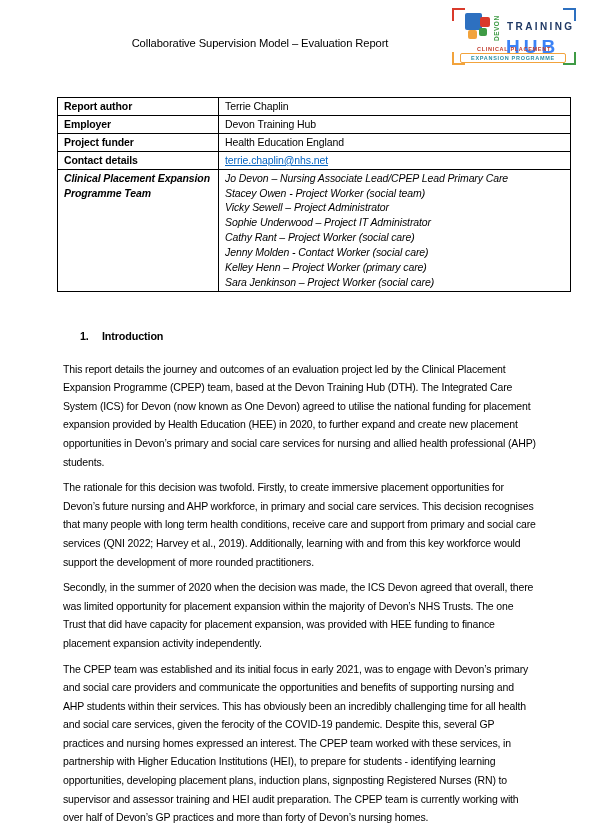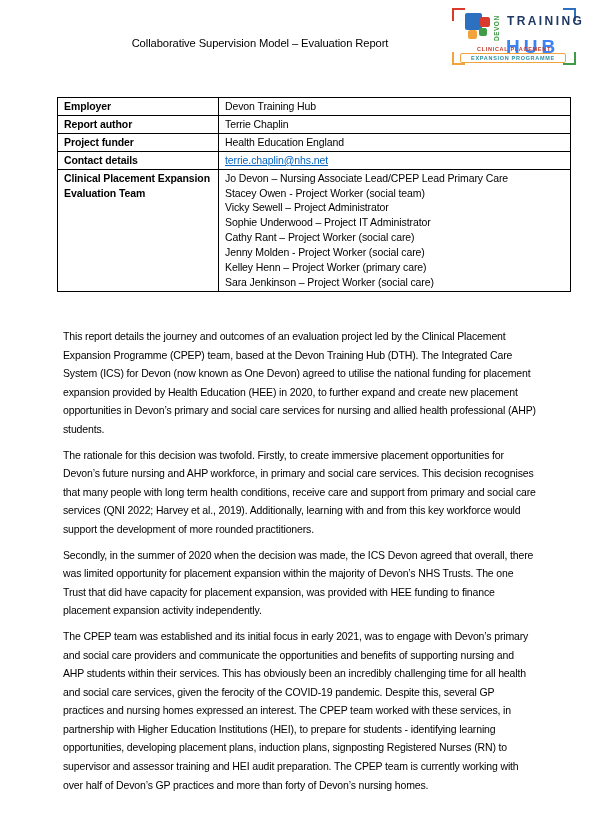--- a/index.html
+++ b/index.html
@@ -27,22 +27,22 @@
   .pw-red    { left:15px; top:4px; width:10px; height:10px; background:#d93a2b; }
   .pw-orange { left:3px;  top:17px; width:9px; height:9px; background:#f2a33c; }
   .pw-green  { left:14px; top:15px; width:8px; height:8px; background:#3f9b45; }
 
   .devon-vertical {
     position:absolute; left:41px; top:5px; height:28px;
     writing-mode:vertical-rl; transform:rotate(180deg);
     font-size:6.5px; font-weight:bold; color:#3f9b45; letter-spacing:0.5px;
   }
   .logo-training {
-    position:absolute; left:55px; top:6px;
-    font-size:12px; font-weight:bold; color:#1f3864; letter-spacing:2.4px; white-space:nowrap;
+    position:absolute; left:55px; top:13px;
+    font-size:10px; font-weight:bold; color:#1f3864; letter-spacing:2.4px; white-space:nowrap;
   }
   .logo-hub {
     position:absolute; left:54px; top:28px;
     font-size:19px; font-weight:bold; color:#3b82f6; letter-spacing:4px;
   }
   .logo-banner1 {
     position:absolute; left:10px; top:38px; width:104px; text-align:center;
     font-size:5.5px; font-weight:bold; color:#c0392b; letter-spacing:0.7px; white-space:nowrap;
   }
   .logo-banner2 {
@@ -53,21 +53,21 @@
 
   
   .meta-table {
     position:absolute; top:97px; left:57px; width:514px;
     border-collapse:collapse; font-size:10.5px; letter-spacing:-0.1px;
   }
   .meta-table td {
     border:1.5px solid #000; padding:1px 6px; vertical-align:top; line-height:14.9px;
   }
   .meta-table td.label { width:148px; font-weight:bold; }
-  .nowrap { white-space:nowrap; }
+  .nowrap { white-space:nowrap;font-style:italic; }
   .email-link { color:#0563c1; text-decoration:underline; cursor:pointer; }
 
   
   .content {
     position:absolute; top:327px; left:63px; width:484px;
     font-size:10.5px; line-height:18.6px; letter-spacing:-0.14px; text-align:left;
   }
   .intro-heading { font-weight:bold; font-size:10.8px; margin:0 0 14px 0; }
   .intro-number { display:inline-block; margin-left:17px; width:22px; }
   .content p { margin:0 10px 7px 0; }
@@ -93,56 +93,59 @@
     <div class="devon-vertical">DEVON</div>
     <div class="logo-training">TRAINING</div>
     <div class="logo-hub">HUB</div>
     <div class="logo-banner1">CLINICAL PLACEMENT</div>
     <div class="logo-banner2">EXPANSION PROGRAMME</div>
   </div>
 
   <table class="meta-table">
     <tbody>
       <tr>
+        <td class="label">Report author</td>
+        <td>Terrie Chaplin</td>
+      </tr>
+      <tr>
         <td class="label">Employer</td>
         <td>Devon Training Hub</td>
-      </tr>
-      <tr>
-        <td class="label">Report author</td>
-        <td>Terrie Chaplin</td>
       </tr>
       <tr>
         <td class="label">Project funder</td>
         <td>Health Education England</td>
       </tr>
       <tr>
         <td class="label">Contact details</td>
         <td>
           <a class="email-link">terrie.chaplin@nhs.net</a>
         </td>
       </tr>
       <tr>
         <td class="label">
           <div class="nowrap">Clinical Placement Expansion</div>
-          <div class="nowrap">Evaluation Team</div>
+          <div class="nowrap">Programme Team</div>
         </td>
         <td>
           <div class="nowrap">Jo Devon – Nursing Associate Lead/CPEP Lead Primary Care</div>
           <div class="nowrap">Stacey Owen - Project Worker (social team)</div>
           <div class="nowrap">Vicky Sewell – Project Administrator</div>
           <div class="nowrap">Sophie Underwood – Project IT Administrator</div>
           <div class="nowrap">Cathy Rant – Project Worker (social care)</div>
-          <div class="nowrap">Jenny Molden - Project Worker (social care)</div>
+          <div class="nowrap">Jenny Molden - Contact Worker (social care)</div>
           <div class="nowrap">Kelley Henn – Project Worker (primary care)</div>
           <div class="nowrap">Sara Jenkinson – Project Worker (social care)</div>
         </td>
       </tr>
     </tbody>
   </table>
 
   <div class="content">
+    <div class="intro-heading">
+      <span class="intro-number">1.</span><span>Introduction</span>
+    </div>
     <p>This report details the journey and outcomes of an evaluation project led by the Clinical Placement Expansion Programme (CPEP) team, based at the Devon Training Hub (DTH). The Integrated Care System (ICS) for Devon (now known as One Devon) agreed to utilise the national funding for placement expansion provided by Health Education (HEE) in 2020, to further expand and create new placement opportunities in Devon’s primary and social care services for nursing and allied health professional (AHP) students.</p>
     <p>The rationale for this decision was twofold. Firstly, to create immersive placement opportunities for Devon’s future nursing and AHP workforce, in primary and social care services. This decision recognises that many people with long term health conditions, receive care and support from primary and social care services (QNI 2022; Harvey et al., 2019). Additionally, learning with and from this key workforce would support the development of more rounded practitioners.</p>
     <p>Secondly, in the summer of 2020 when the decision was made, the ICS Devon agreed that overall, there was limited opportunity for placement expansion within the majority of Devon’s NHS Trusts. The one Trust that did have capacity for placement expansion, was provided with HEE funding to finance placement expansion activity independently.</p>
     <p>The CPEP team was established and its initial focus in early 2021, was to engage with Devon’s primary and social care providers and communicate the opportunities and benefits of supporting nursing and AHP students within their services.  This has obviously been an incredibly challenging time for all health and social care services, given the ferocity of the COVID-19 pandemic. Despite this, several GP practices and nursing homes expressed an interest. The CPEP team worked with these services, in partnership with Higher Education Institutions (HEI), to prepare for students - identifying learning opportunities, developing placement plans, induction plans, signposting Registered Nurses (RN) to supervisor and assessor training and HEI audit preparation. The CPEP team is currently working with over half of Devon’s GP practices and more than forty of Devon’s nursing homes.</p>
   </div>
 
 </div>
 
 </body></html>

